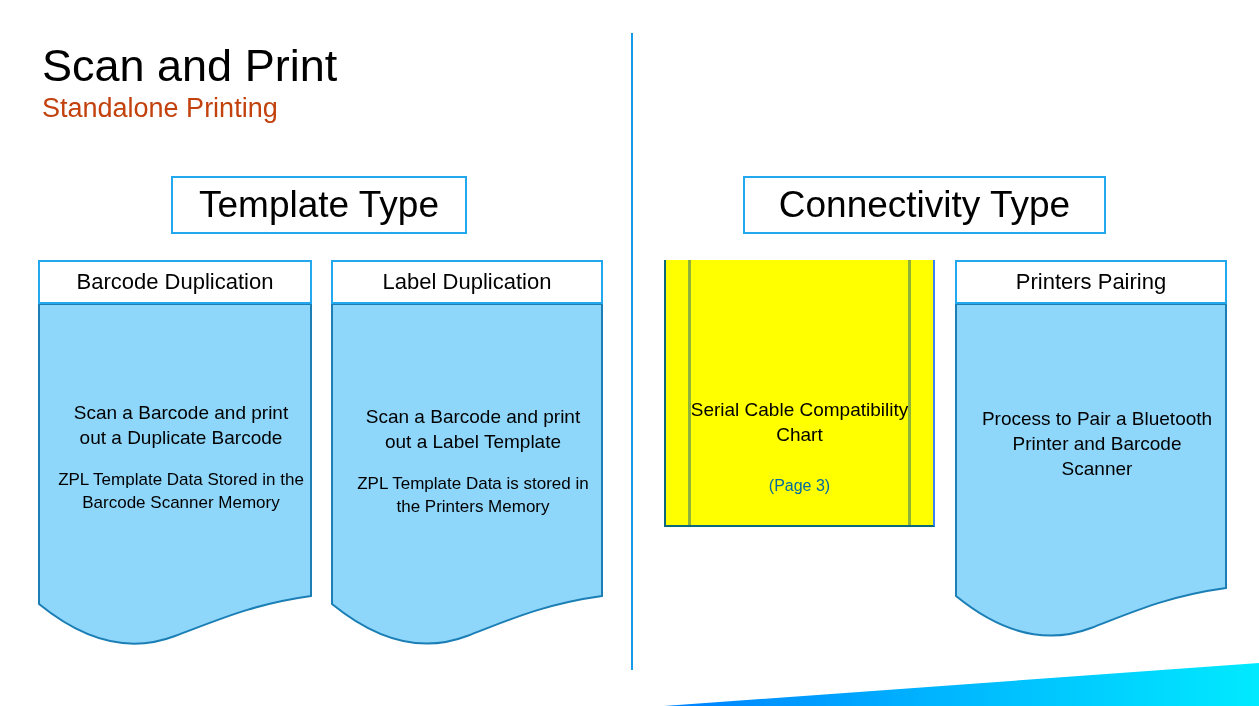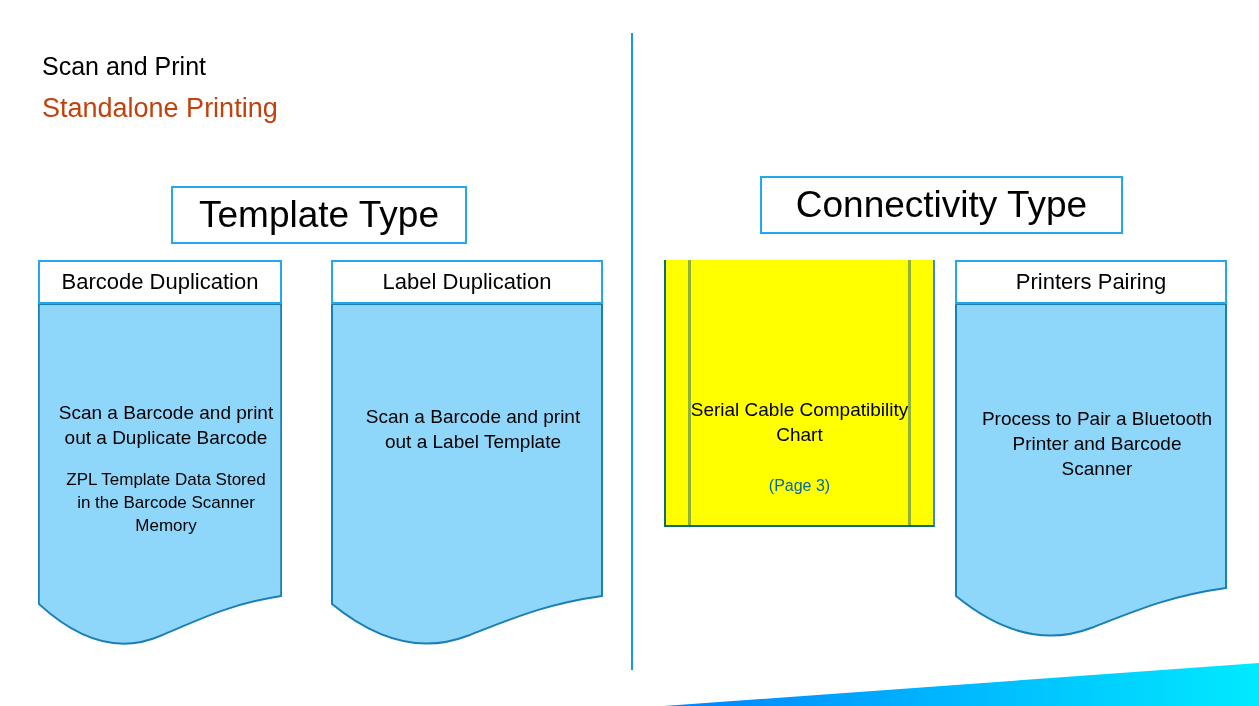--- a/index.html
+++ b/index.html
@@ -17,21 +17,21 @@
   }
 
   
   #title-block {
     position: absolute;
     left: 42px;
     top: 44px;
     width: 560px;
   }
   #slide-title {
-    font-size: 25px;
+    font-size: 45px;
     line-height: 44px;
     color: #000000;
     font-weight: normal;
     letter-spacing: 0px;
     white-space: nowrap;
   }
   #slide-subtitle {
     font-size: 27px;
     line-height: 36px;
     color: #c2410c;
@@ -64,24 +64,23 @@
     font-size: 37px;
     line-height: 42px;
     color: #000000;
     white-space: nowrap;
   }
   #section-header-template {
     left: 171px;
     top: 176px;
     width: 296px;
     height: 58px;
-    margin-top: 10px;
   }
   #section-header-connectivity {
-    left: 760px;
+    left: 743px;
     top: 176px;
     width: 363px;
     height: 58px;
   }
 
   
   .card {
     position: absolute;
     box-sizing: border-box;
   }
@@ -192,21 +191,21 @@
 <div id="center-divider"></div>
 
 <div class="section-header" id="section-header-template">
   <span class="section-header-label">Template Type</span>
 </div>
 
 <div class="section-header" id="section-header-connectivity">
   <span class="section-header-label">Connectivity Type</span>
 </div>
 
-<div class="card" id="card-barcode-duplication" style="left:38px; top:260px; width:244px;">
+<div class="card" id="card-barcode-duplication" style="left:38px; top:260px; width:274px;">
   <div class="card-header">
     <span class="card-header-label">Barcode Duplication</span>
   </div>
   <div class="card-body-wrap" style="height:344px;">
     <svg viewBox="0 0 274 344" preserveAspectRatio="none">
       <path d="M1,0 L273,0 L273,292 C215,300 180,316 137,332 C95,348 50,340 1,300 Z" fill="#8FD6FB" stroke="#1B7FB5" stroke-width="2"></path>
     </svg>
     <div class="card-text" style="top:96px;">
       <div class="card-line-main">Scan a Barcode and print out a Duplicate Barcode</div>
       <div class="spacer"></div>
@@ -219,20 +218,21 @@
   <div class="card-header">
     <span class="card-header-label">Label Duplication</span>
   </div>
   <div class="card-body-wrap" style="height:344px;">
     <svg viewBox="0 0 272 344" preserveAspectRatio="none">
       <path d="M1,0 L271,0 L271,292 C213,300 178,316 136,332 C94,348 50,340 1,300 Z" fill="#8FD6FB" stroke="#1B7FB5" stroke-width="2"></path>
     </svg>
     <div class="card-text" style="top:100px;">
       <div class="card-line-main">Scan a Barcode and print out a Label Template</div>
       <div class="spacer"></div>
+      <div class="card-line-sub">ZPL Template Data is stored in the Printers Memory</div>
     </div>
   </div>
 </div>
 
 <div class="card" id="card-serial-cable" style="left:664px; top:260px; width:271px;">
   <div class="card-body-yellow" style="height:267px;">
     <div class="yline" style="left:22px;"></div>
     <div class="yline" style="right:22px;"></div>
     <div class="card-text-yellow" style="top:137px;">
       <div class="yellow-line">Serial Cable Compatibility Chart</div>

